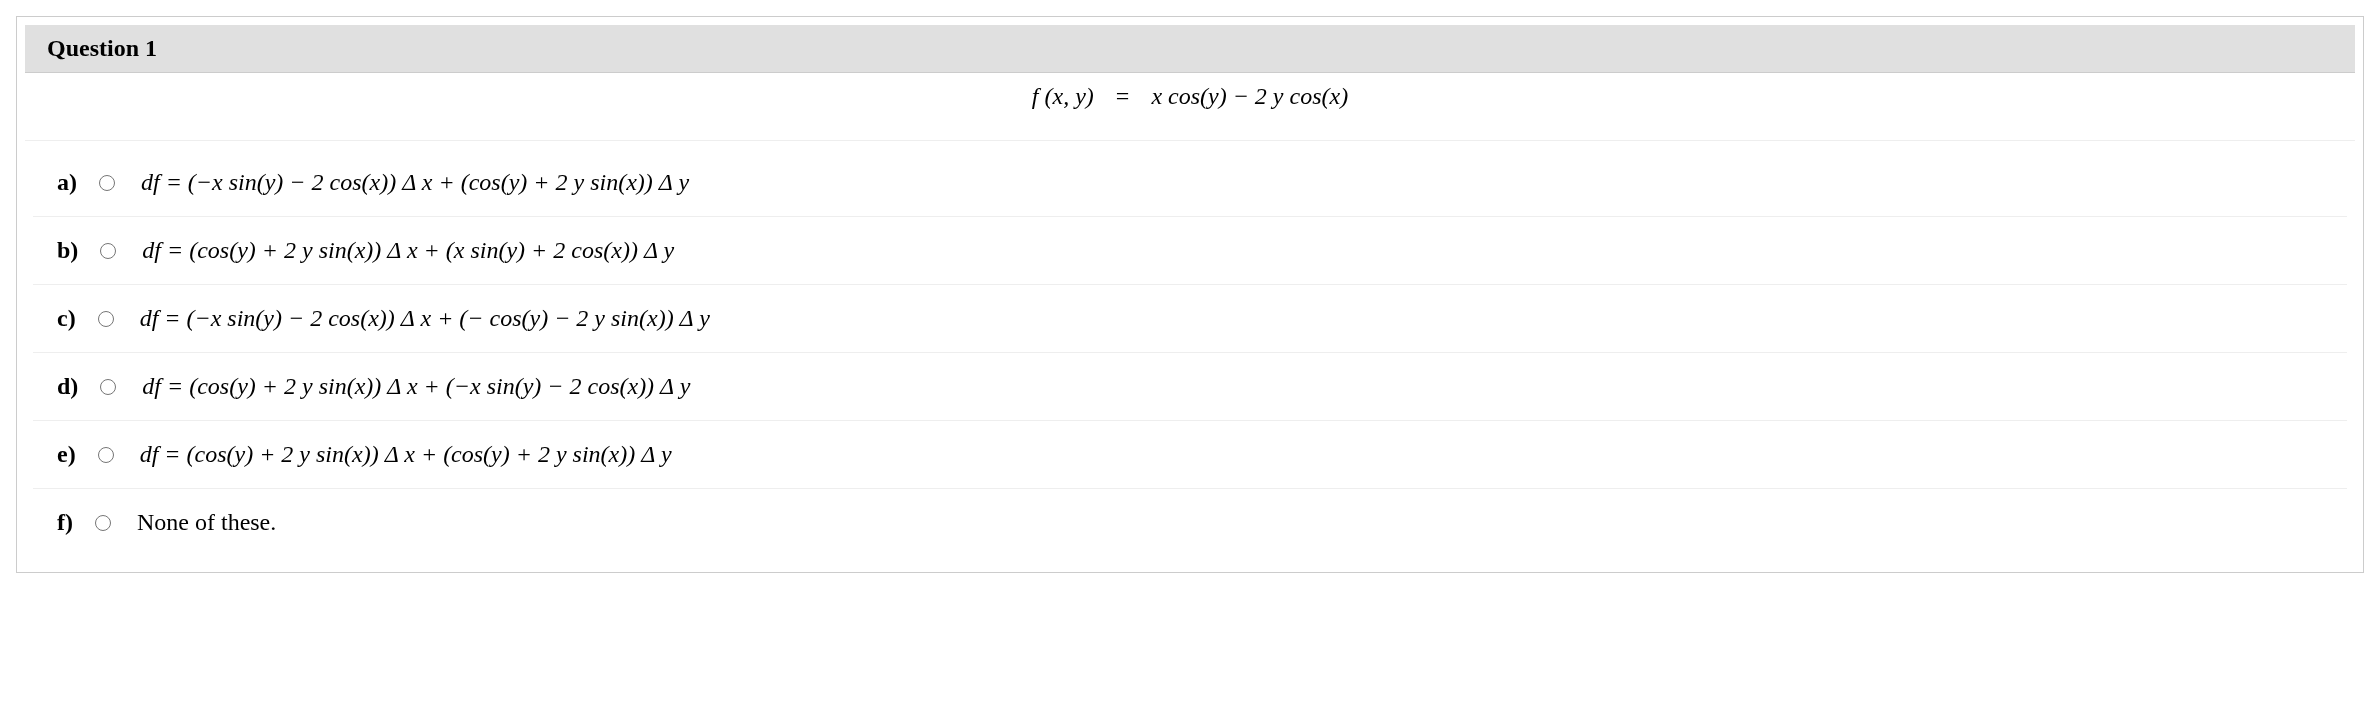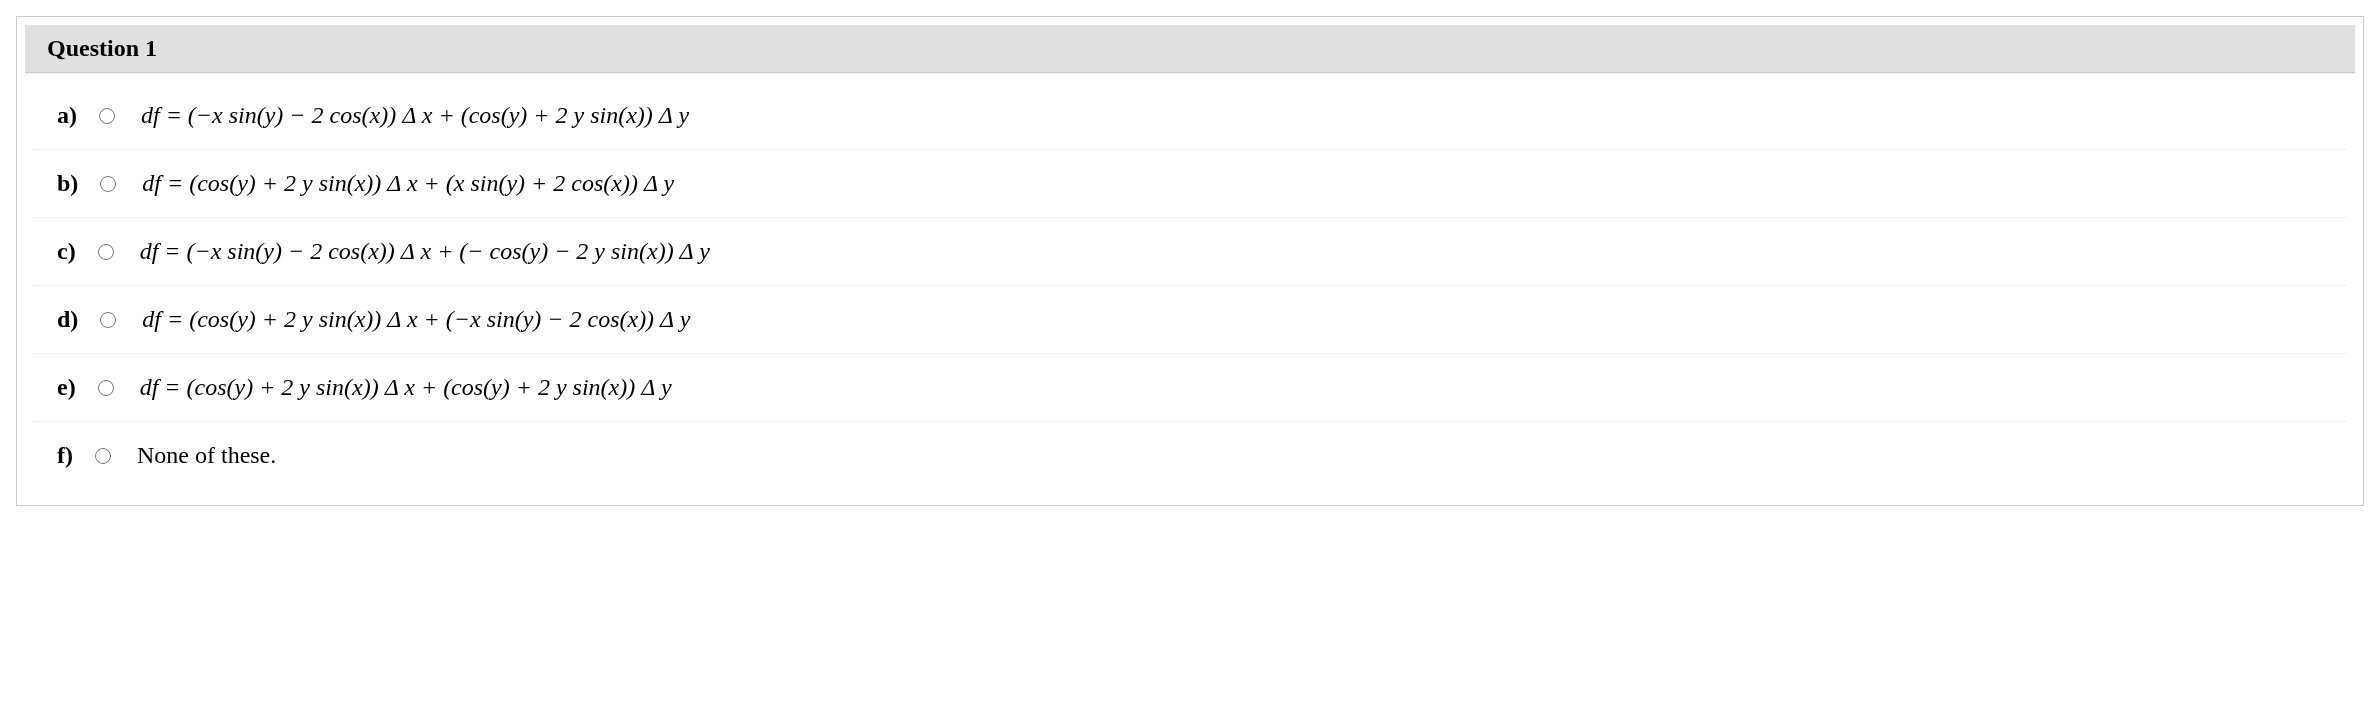--- a/index.html
+++ b/index.html
@@ -71,20 +71,25 @@
       font-style: normal;
     }
   </style>
 </head>
 <body>
 
 <div class="question-container">
   <div class="question-header">
     <span>Question 1</span>
   </div>
+  <div class="question-formula">
+    <span class="math">f (x, y)</span>
+    <span class="upright"> = </span>
+    <span class="math">x cos(y) − 2 y cos(x)</span>
+  </div>
   <div class="options">
 
     <div class="option-row">
       <span class="option-label">a)</span>
       <span class="radio-wrap">
         <input type="radio" name="q1" style="">
       </span>
       <span class="option-text math">df = (−x sin(y) − 2  cos(x)) Δ x + (cos(y) + 2 y sin(x)) Δ y</span>
     </div>
 

